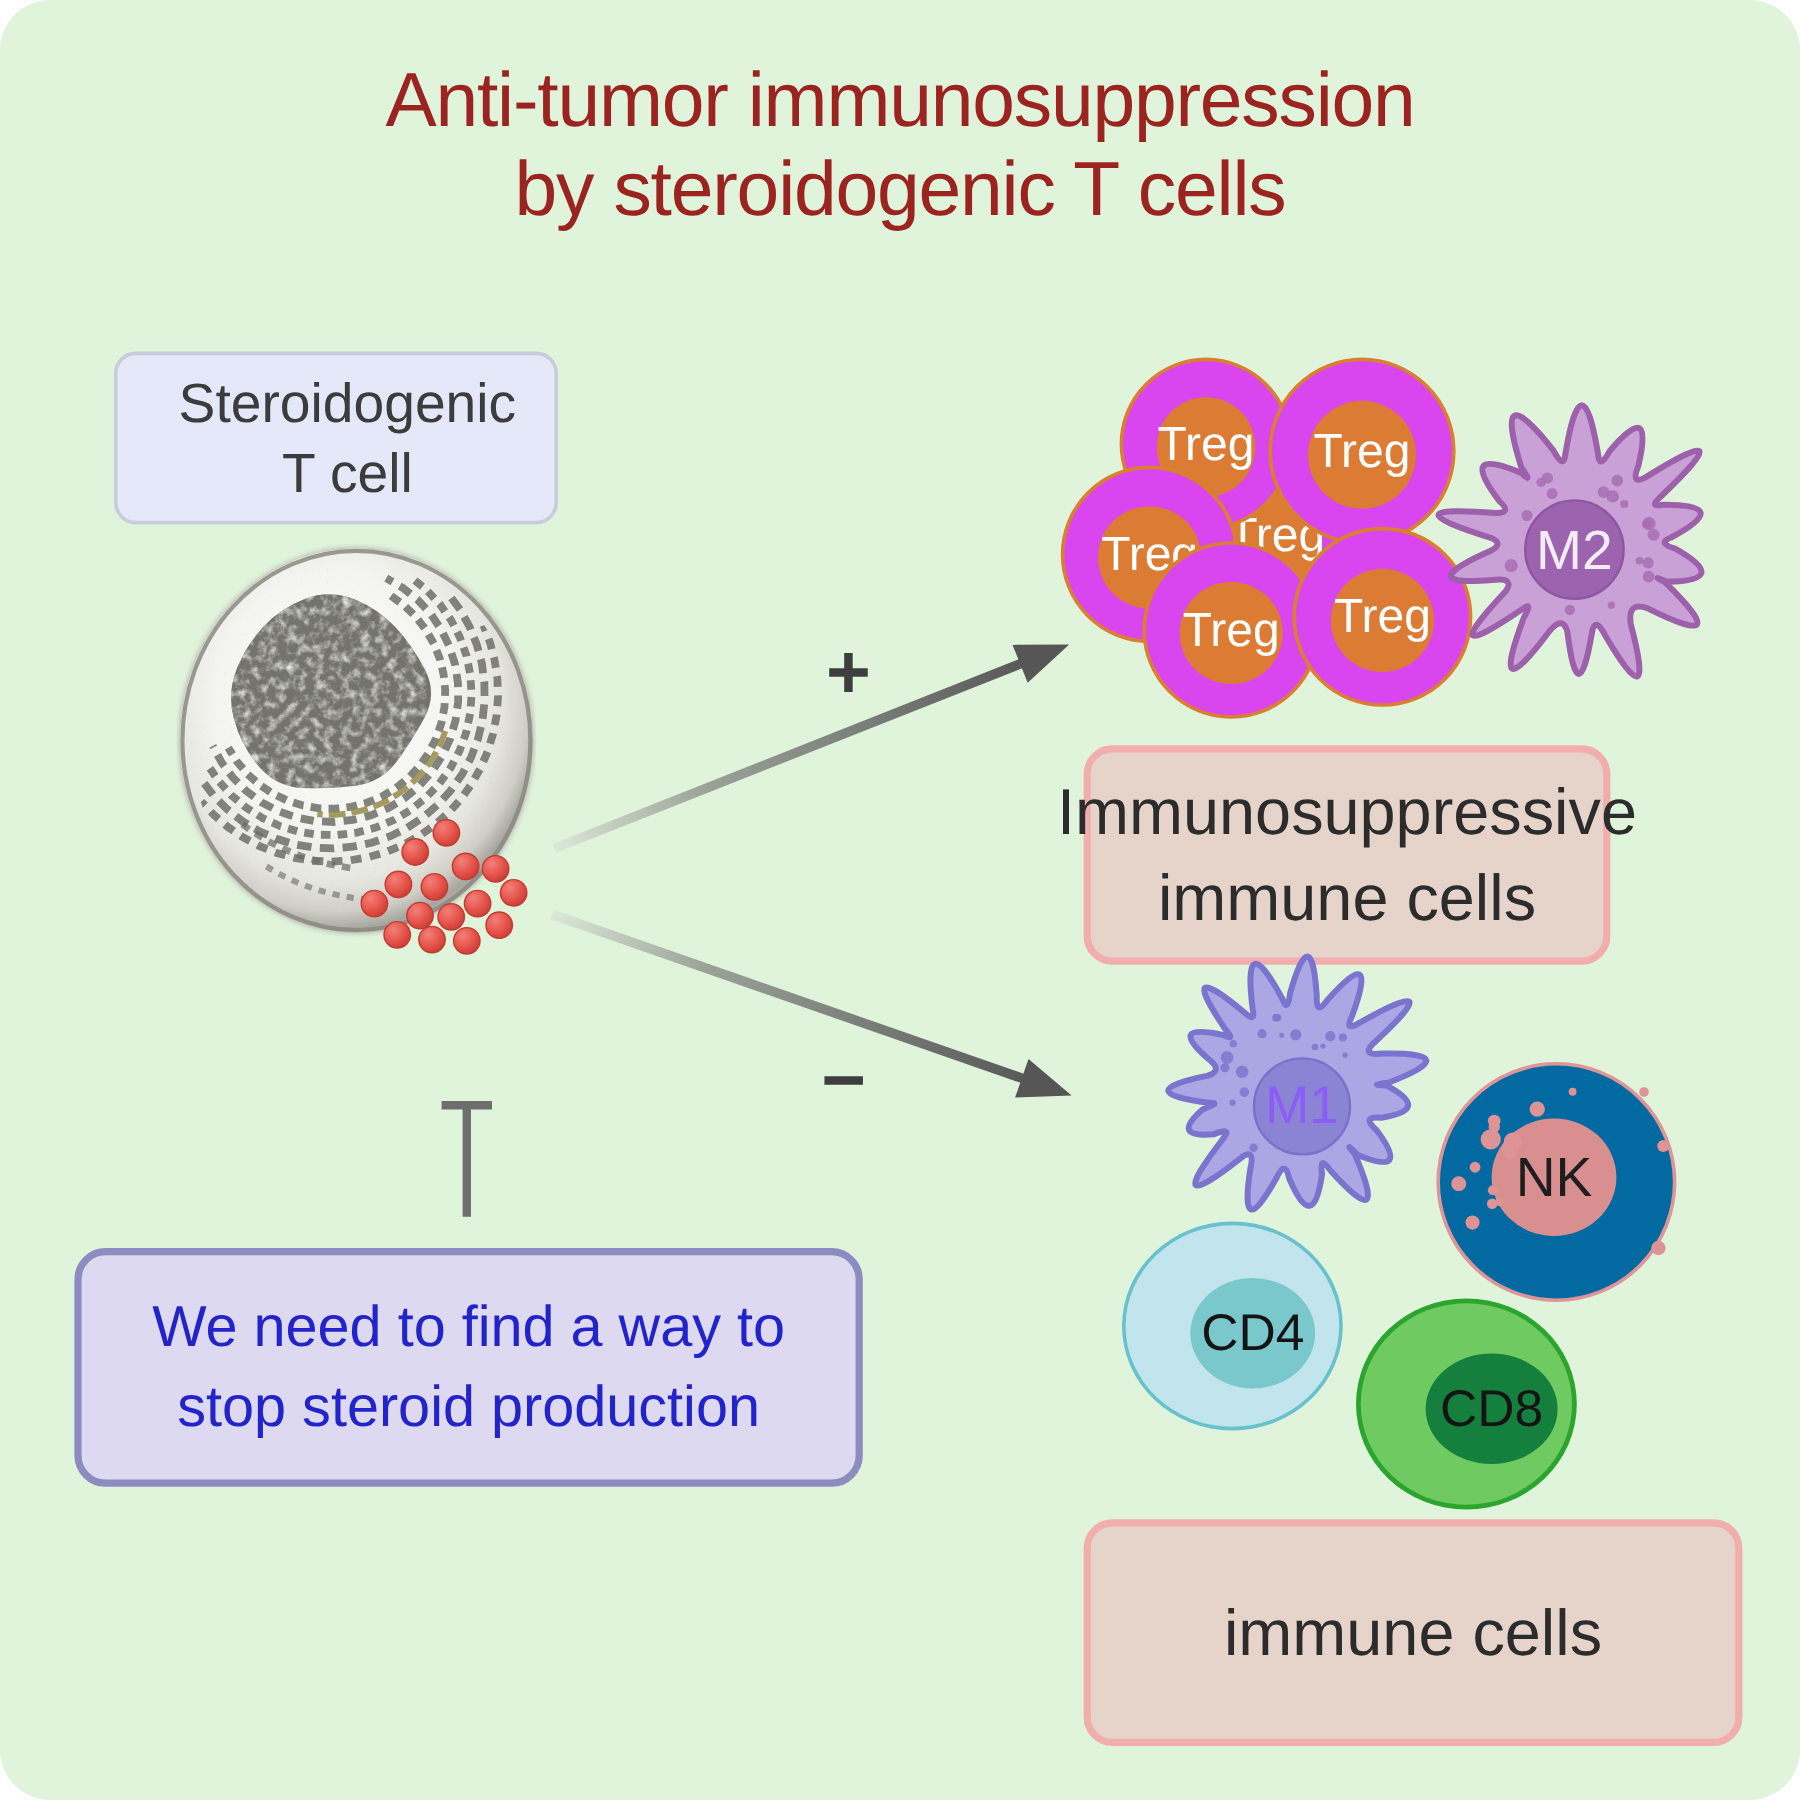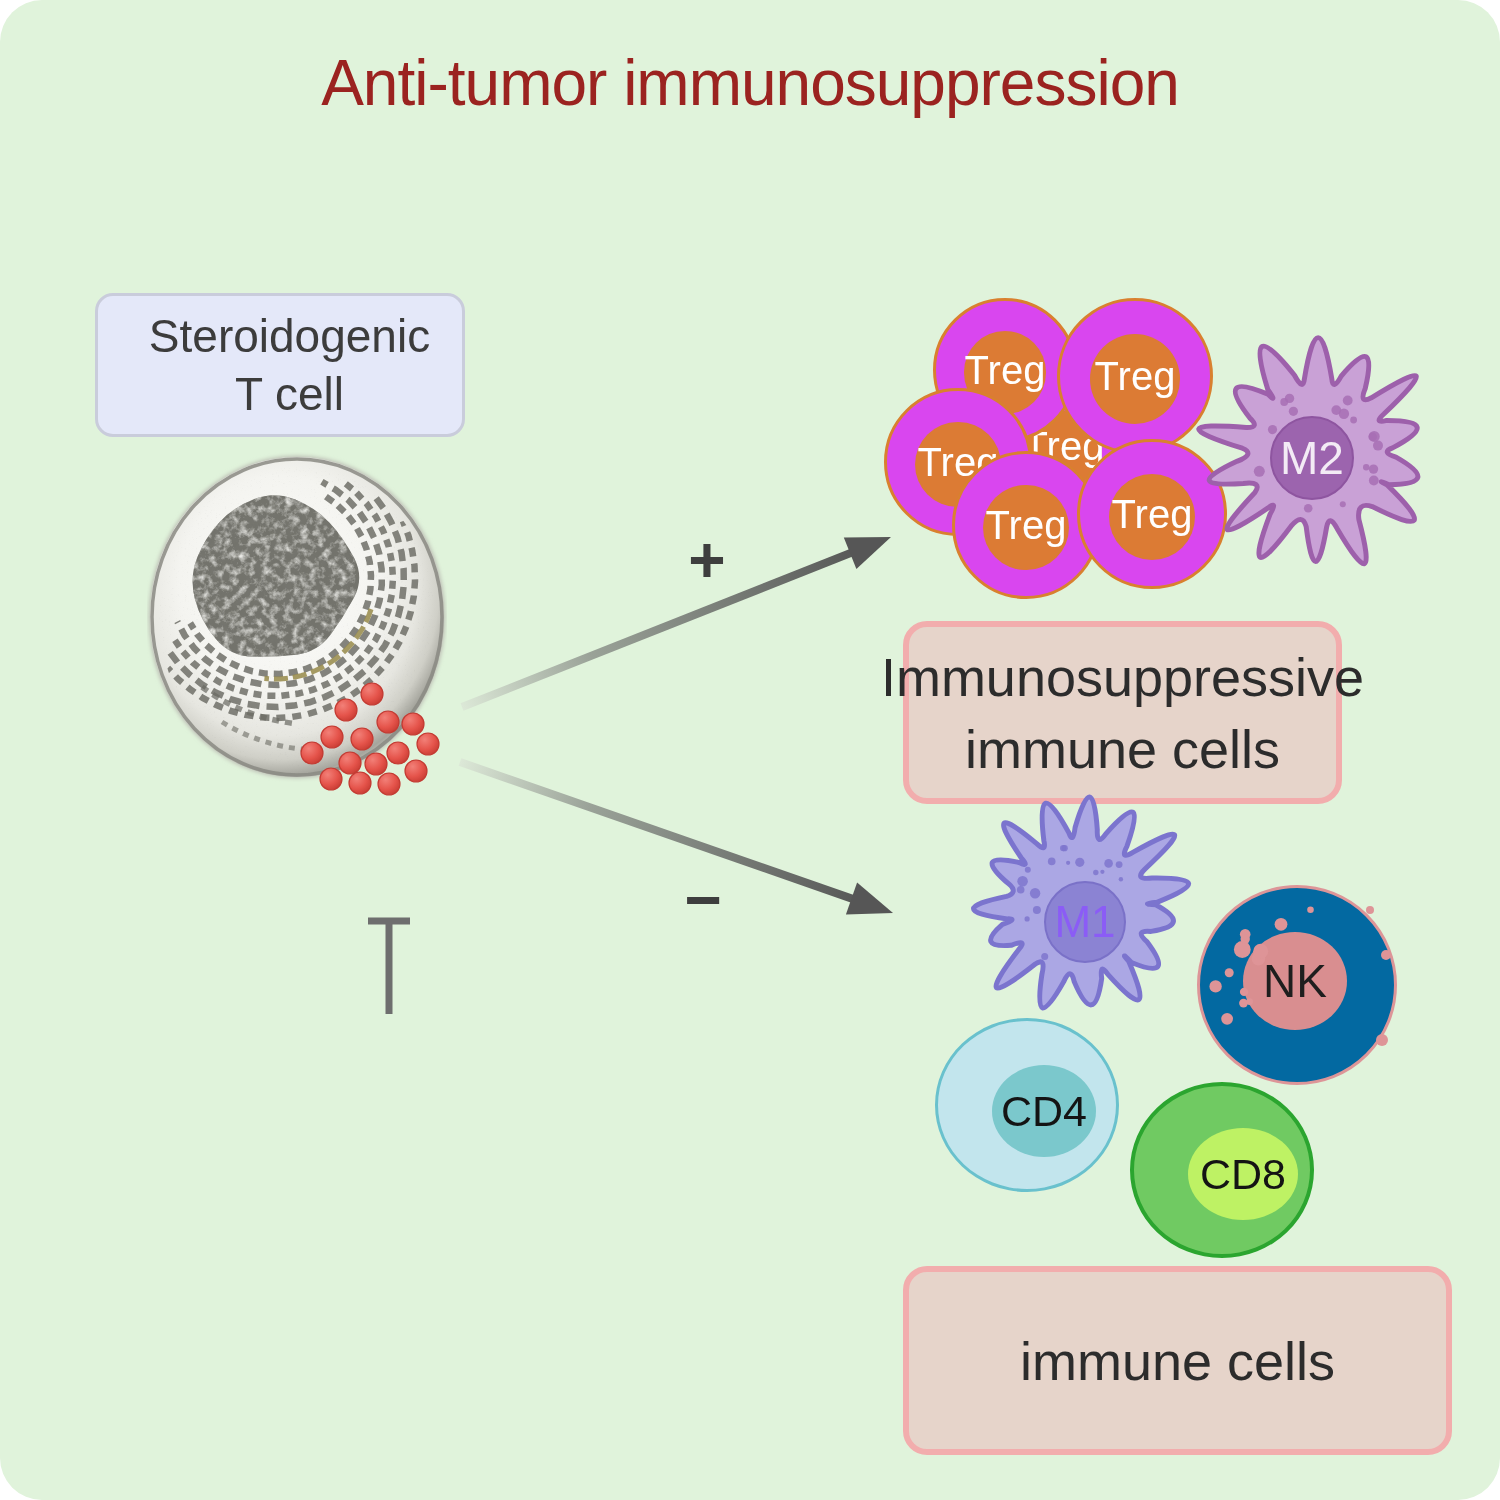--- a/index.html
+++ b/index.html
@@ -25,38 +25,39 @@
   .treg .nuc{position:absolute;left:20%;top:22%;width:60%;height:60%;border-radius:50%;background:#DC7B34;}
   .treg .lbl{position:absolute;left:0;top:0;width:100%;height:100%;display:flex;align-items:center;
              justify-content:center;color:#ffffff;font-size:40px;}
   .cellcircle{position:absolute;border-radius:50%;box-sizing:border-box;z-index:3;}
   .cellcircle .nuc{position:absolute;border-radius:50%;display:flex;align-items:center;justify-content:center;}
   #nk{left:1197px;top:885px;width:200px;height:200px;background:#0369a1;border:3px solid #DD9598;}
   #nk .nuc{left:43px;top:44px;width:104px;height:98px;background:#D98E90;color:#1E1E1E;font-size:46px;}
   #cd4{left:935px;top:1018px;width:184px;height:174px;background:#C2E5ED;border:3px solid #69C1CD;}
   #cd4 .nuc{left:54px;top:44px;width:104px;height:92px;background:#7BC8CC;color:#141414;font-size:43px;}
   #cd8{left:1130px;top:1082px;width:184px;height:176px;background:#70CA62;border:4px solid #2BA52F;}
-  #cd8 .nuc{left:54px;top:42px;width:110px;height:92px;background:#bef264;color:#141414;font-size:43px;}
+  #cd8 .nuc{left:54px;top:42px;width:110px;height:92px;background:#15803d;color:#141414;font-size:43px;}
   .mlabel{position:absolute;width:120px;height:56px;display:flex;align-items:center;justify-content:center;
           z-index:6;}
   #m2label{left:1252px;top:430px;color:#F3EBF5;font-size:46px;}
   #m1label{left:1025px;top:894px;color:#8b5cf6;font-size:44px;}
   .sign{position:absolute;width:72px;height:72px;display:flex;align-items:center;justify-content:center;
         color:#3E3E3E;font-size:64px;font-weight:700;z-index:4;}
   #plussign{left:671px;top:524px;}
   #minussign{left:667px;top:864px;}
 </style>
 </head>
 <body>
 
 <div id="canvas">
   <div id="panel"></div>
 
   <div id="title">
     <div>Anti-tumor immunosuppression</div>
+    <div>by steroidogenic T cells</div>
   </div>
 
   <div class="box lavbox" style="left:95px;top:293px;width:370px;height:144px;">
     <div>Steroidogenic</div>
     <div>T cell</div>
   </div>
 
   <svg id="emcell" width="300" height="330" viewBox="0 0 300 330">
     <defs>
       <radialGradient id="cellbody" cx="44%" cy="40%" r="62%">
@@ -108,20 +109,24 @@
           <path d="M55 235 Q95 265 150 272" fill="none" stroke="#6A6A63" stroke-width="5.5" stroke-dasharray="7 6" opacity="0.7"></path>
           <path d="M75 270 Q115 295 165 298" fill="none" stroke="#6A6A63" stroke-width="5" stroke-dasharray="6 6" opacity="0.6"></path>
         </g>
       </g>
     <g clip-path="url(#membraneClip)">
       <rect x="0" y="0" width="300" height="330" filter="url(#grainF)" opacity="0.4"></rect>
     </g>
   </svg>
 
 
+  <div class="box notebox" style="left:62px;top:1040px;width:657px;height:199px;">
+    <div>We need to find a way to</div>
+    <div>stop steroid production</div>
+  </div>
 
   <div class="sign" id="plussign">+</div>
   <div class="sign" id="minussign">−</div>
 
   <div id="treg-cluster">
     <div class="treg" style="left:998px;top:380px;width:132px;height:132px;z-index:1;">
       <div class="nuc"></div>
       <div class="lbl">Treg</div>
     </div>
     <div class="treg" style="left:933px;top:298px;width:144px;height:144px;z-index:2;">

